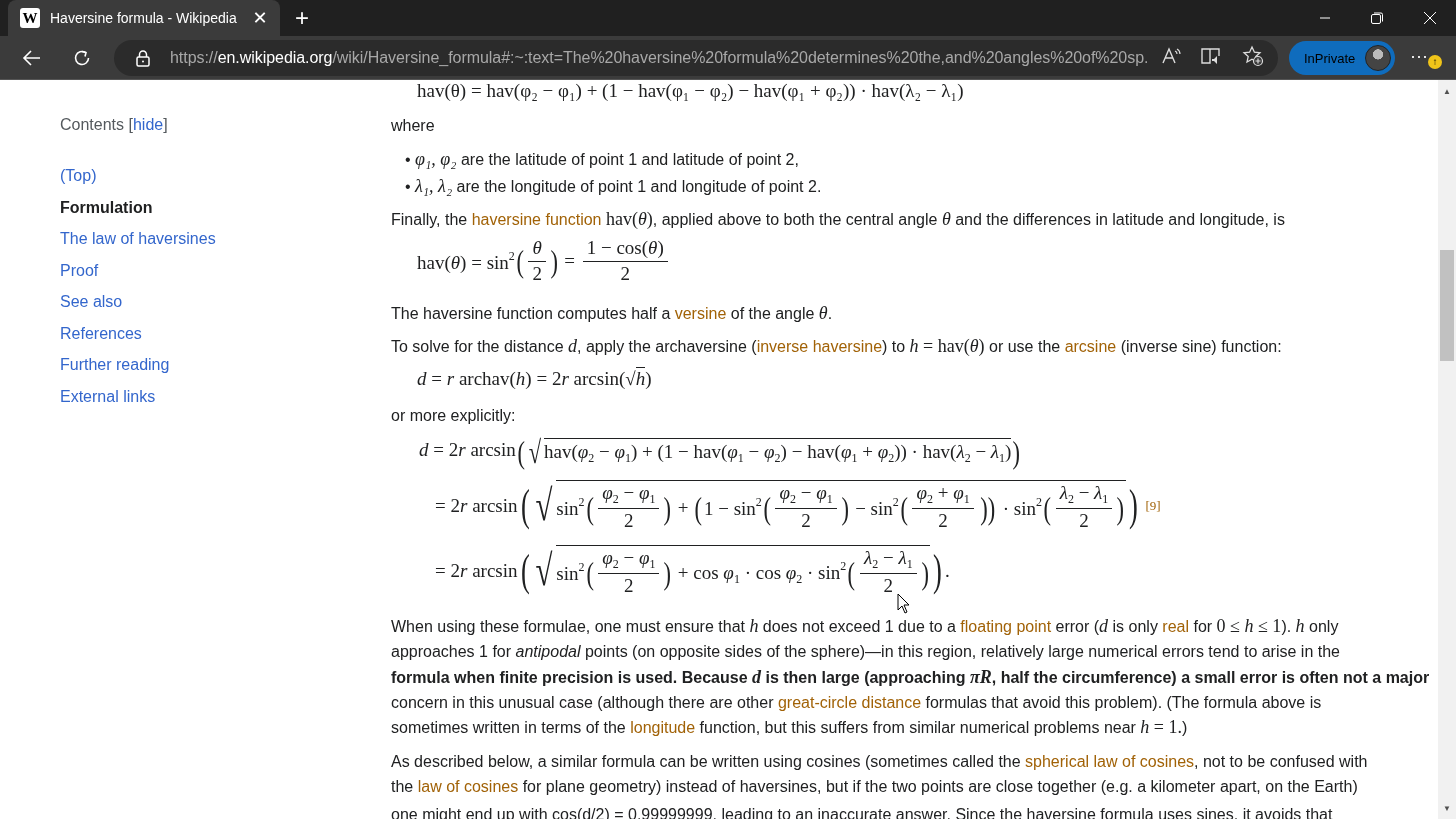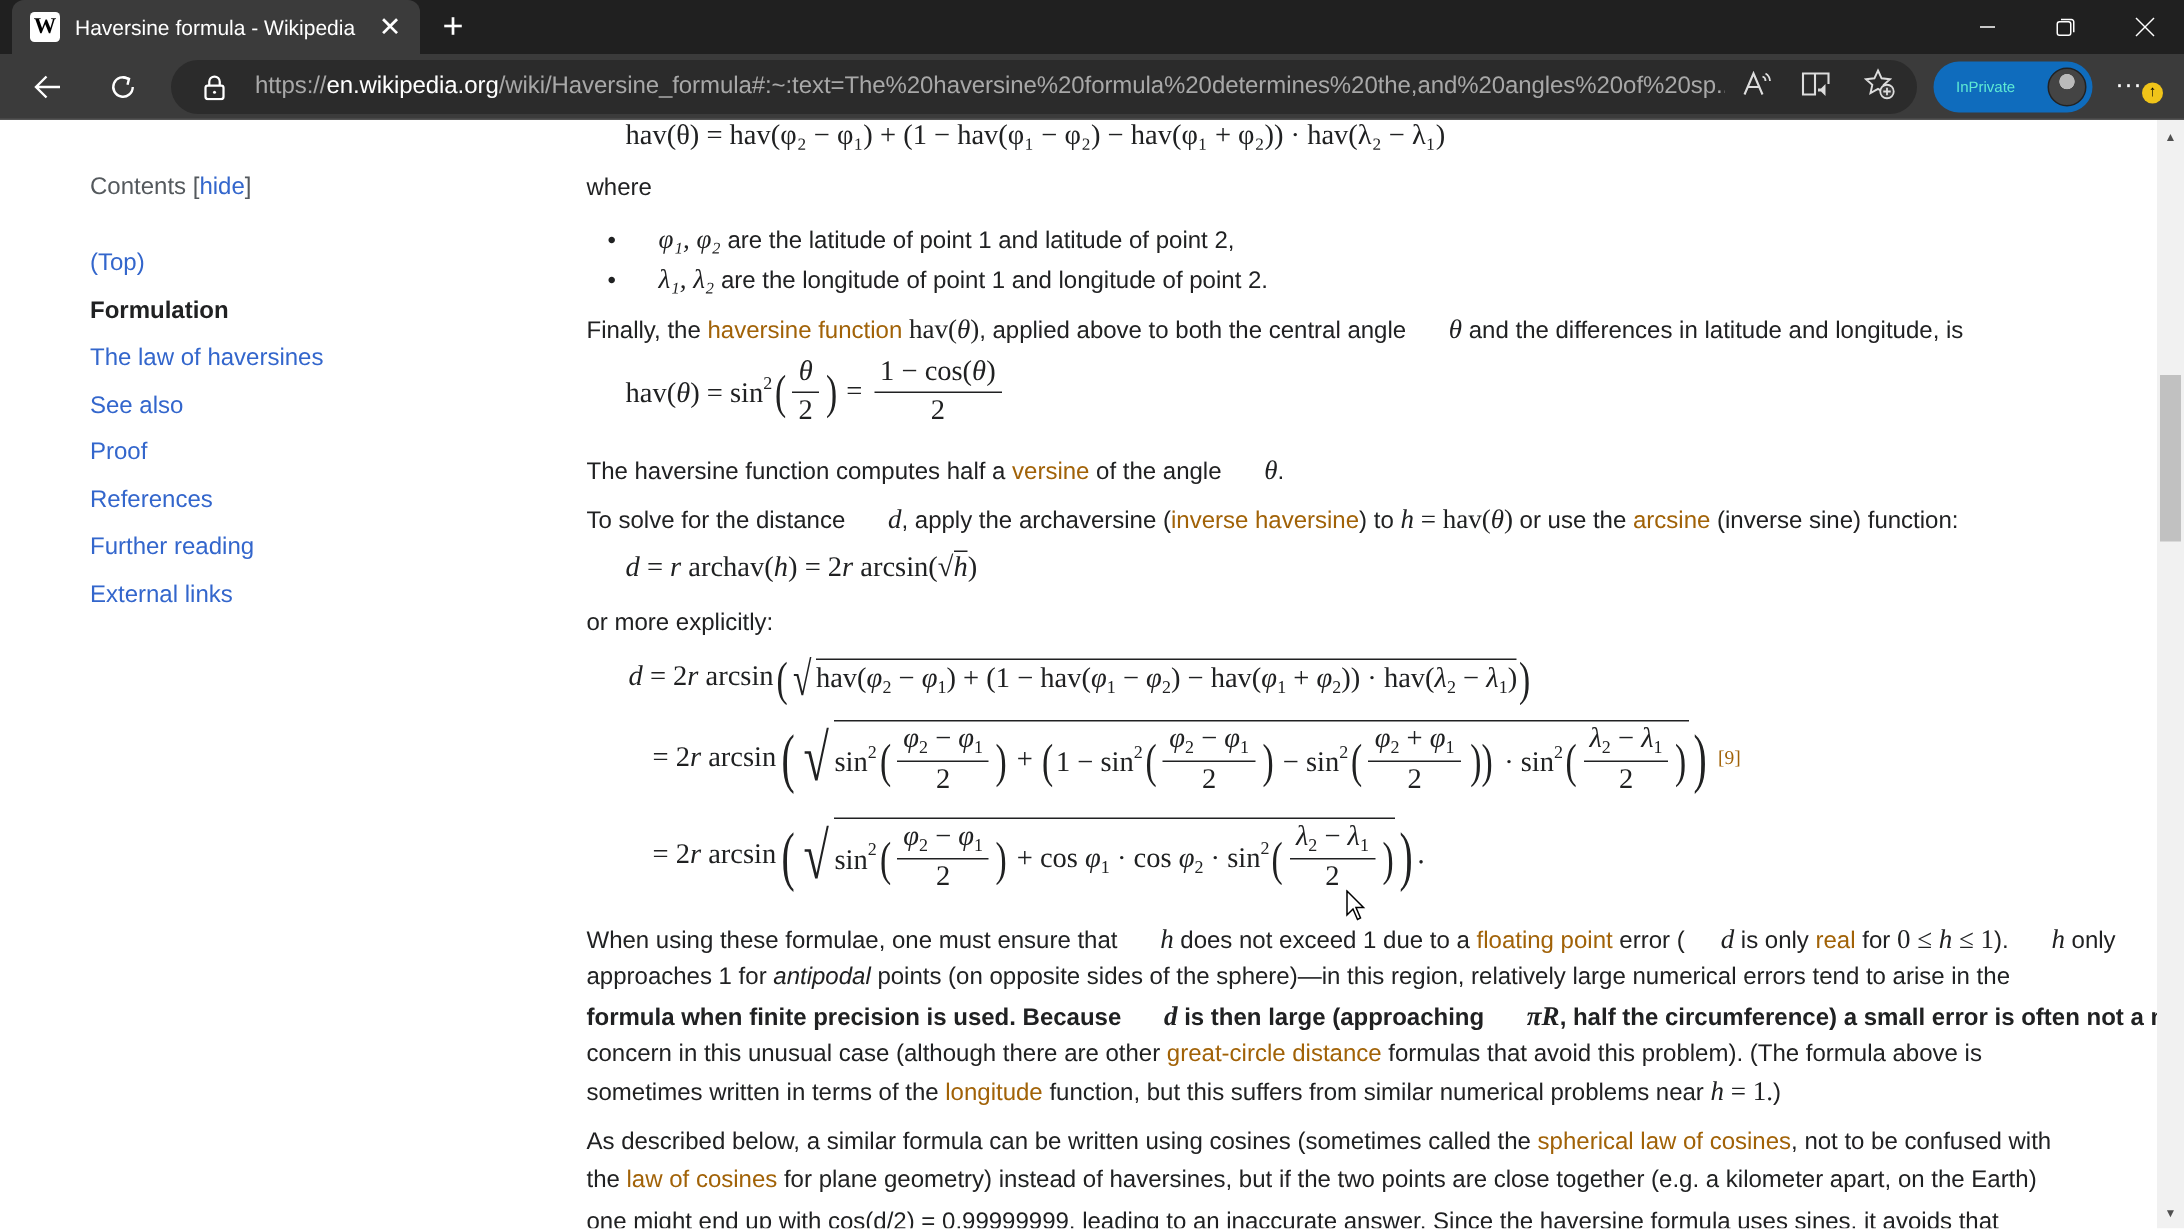--- a/index.html
+++ b/index.html
@@ -16,37 +16,37 @@
   .winctl { position: absolute; top: 0; height: 36px; width: 52px; display: flex; align-items: center; justify-content: center; color: #fff; cursor: pointer; }
 
   .toolbar { position: absolute; left: 0; top: 36px; width: 1456px; height: 44px; background: #3b3b3b; border-bottom: 1px solid #555; }
   .navbtn { position: absolute; top: 6px; width: 32px; height: 32px; display: flex; align-items: center; justify-content: center; cursor: pointer; }
   .addressbar { position: absolute; left: 114px; top: 4px; width: 1164px; height: 36px; background: #2b2b2b; border-radius: 18px; display: flex; align-items: center; }
   .addressbar .lock { margin-left: 20px; width: 18px; height: 18px; }
   .addressbar .url { margin-left: 18px; font-size: 16px; color: #a8a8a8; white-space: nowrap; overflow: hidden; width: 980px; letter-spacing: -0.05px; }
   .addressbar .url .host { color: #fff; }
   .addr-icon { position: absolute; top: 8px; width: 24px; height: 24px; display: flex; align-items: center; justify-content: center; cursor: pointer; }
   .inprivate { position: absolute; left: 1289px; top: 5px; width: 106px; height: 34px; background: #0f6cbd; border-radius: 17px; display: flex; align-items: center; cursor: pointer; }
-  .inprivate .label { color: #5eead4; font-size: 10px; margin-left: 15px; flex: 1; }
+  .inprivate .label { color: #000000; font-size: 13px; margin-left: 15px; flex: 1; }
   .inprivate .avatar { width: 26px; height: 26px; border-radius: 50%; background: radial-gradient(circle at 50% 35%, #bbb 0 25%, #444 27% 100%); margin-right: 4px; border: 1px solid #222; }
   .more { position: absolute; left: 1410px; top: 10px; width: 30px; height: 24px; color: #fff; font-size: 18px; cursor: pointer; }
   .more .badge { position: absolute; left: 18px; top: 9px; width: 14px; height: 14px; background: #f0c419; border-radius: 50%; color: #000; font-size: 10px; line-height: 14px; text-align: center; font-weight: bold; }
 
   
   .page { position: absolute; left: 0; top: 80px; width: 1438px; height: 739px; background: #fff; overflow: hidden; }
   .toc { position: absolute; left: 60px; top: 36px; width: 300px; }
   .toc .heading { font-size: 16px; color: #54595d; margin-bottom: 31px; }
   .toc .heading a { color: #3366cc; text-decoration: none; }
   .toc .item { display: block; font-size: 16px; color: #3366cc; height: 31.5px; line-height: 22px; text-decoration: none; cursor: pointer; }
   .toc .item.active { color: #202122; font-weight: bold; }
 
   .content { position: absolute; left: 391px; top: 0; width: 1000px; font-size: 16px; color: #202122; }
   .content a { color: #a16207; text-decoration: none; }
   .math { font-family: "Liberation Serif", serif; font-size: 19px; color: #202122; }
-  .mi { font-family: "Liberation Serif", serif; font-style: italic; font-size: 18px; margin-left: 24px; }
+  .mi { font-family: "Liberation Serif", serif; font-style: italic; font-size: 18px; }
   .mr { font-family: "Liberation Serif", serif; font-size: 18px; }
   .abs { position: absolute; white-space: nowrap; }
   .p { position: absolute; white-space: nowrap; font-size: 16px; line-height: 25.3px; }
   .frac { display: inline-flex; flex-direction: column; align-items: center; vertical-align: middle; margin: 0 3px; }
   .frac .num { border-bottom: 1px solid #202122; padding: 0 4px 2px; line-height: 1.1; }
   .frac .den { padding-top: 2px; line-height: 1.1; }
   .bigp { font-size: 44px; font-weight: 100; vertical-align: middle; line-height: 1; display: inline-block; transform: scaleX(0.6); }
   .midp { font-size: 32px; vertical-align: middle; line-height: 1; display: inline-block; transform: scaleX(0.7); }
   .sqrt { display: inline-block; border-top: 1.5px solid #202122; padding-top: 2px; vertical-align: middle; }
   .sqrt-sign { font-size: 44px; vertical-align: middle; line-height: 1; display: inline-block; transform: scaleX(0.7); }
@@ -140,22 +140,22 @@
 </div>
 
 <div class="page">
   <nav class="toc">
     <div class="heading">
       <span>Contents</span> [<a>hide</a>]
     </div>
     <a class="item">(Top)</a>
     <a class="item active">Formulation</a>
     <a class="item">The law of haversines</a>
+    <a class="item">Proof</a>
     <a class="item">See also</a>
-    <a class="item">Proof</a>
     <a class="item">References</a>
     <a class="item">Further reading</a>
     <a class="item">External links</a>
   </nav>
 
   <div class="content">
 
     <div class="abs math" style="left:26px; top:0px;">
       <span>hav(θ) = hav(φ₂ − φ₁) + (1 − hav(φ₁ − φ₂) − hav(φ₁ + φ₂)) · hav(λ₂ − λ₁)</span>
     </div>

